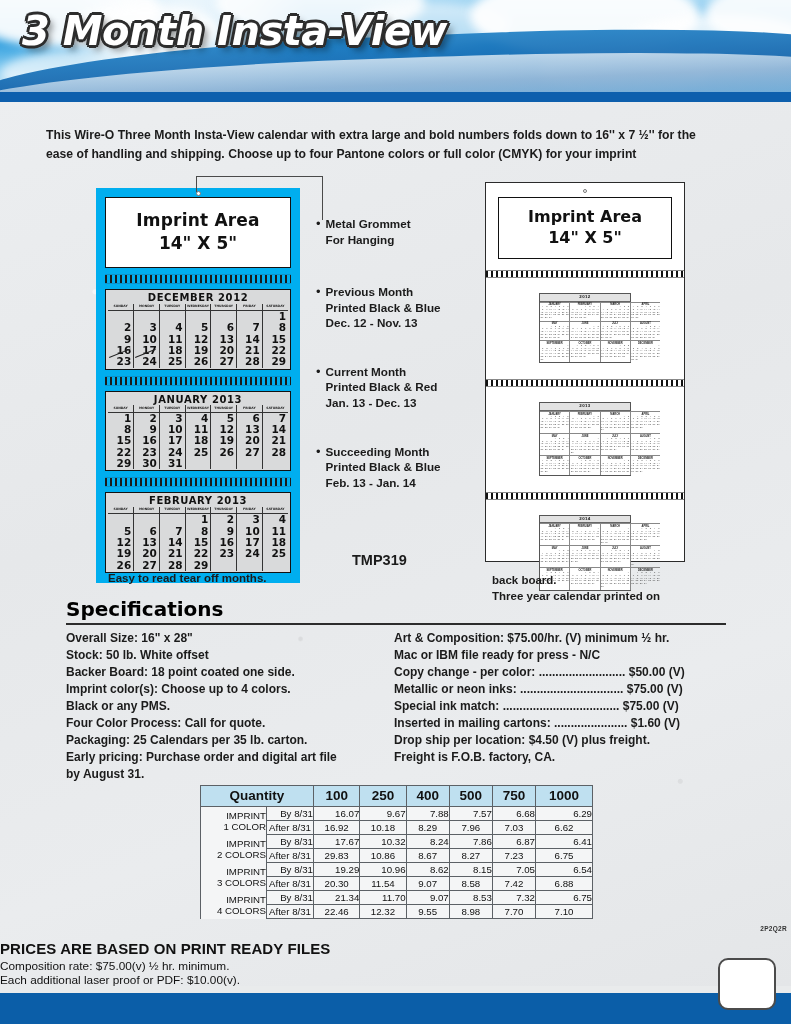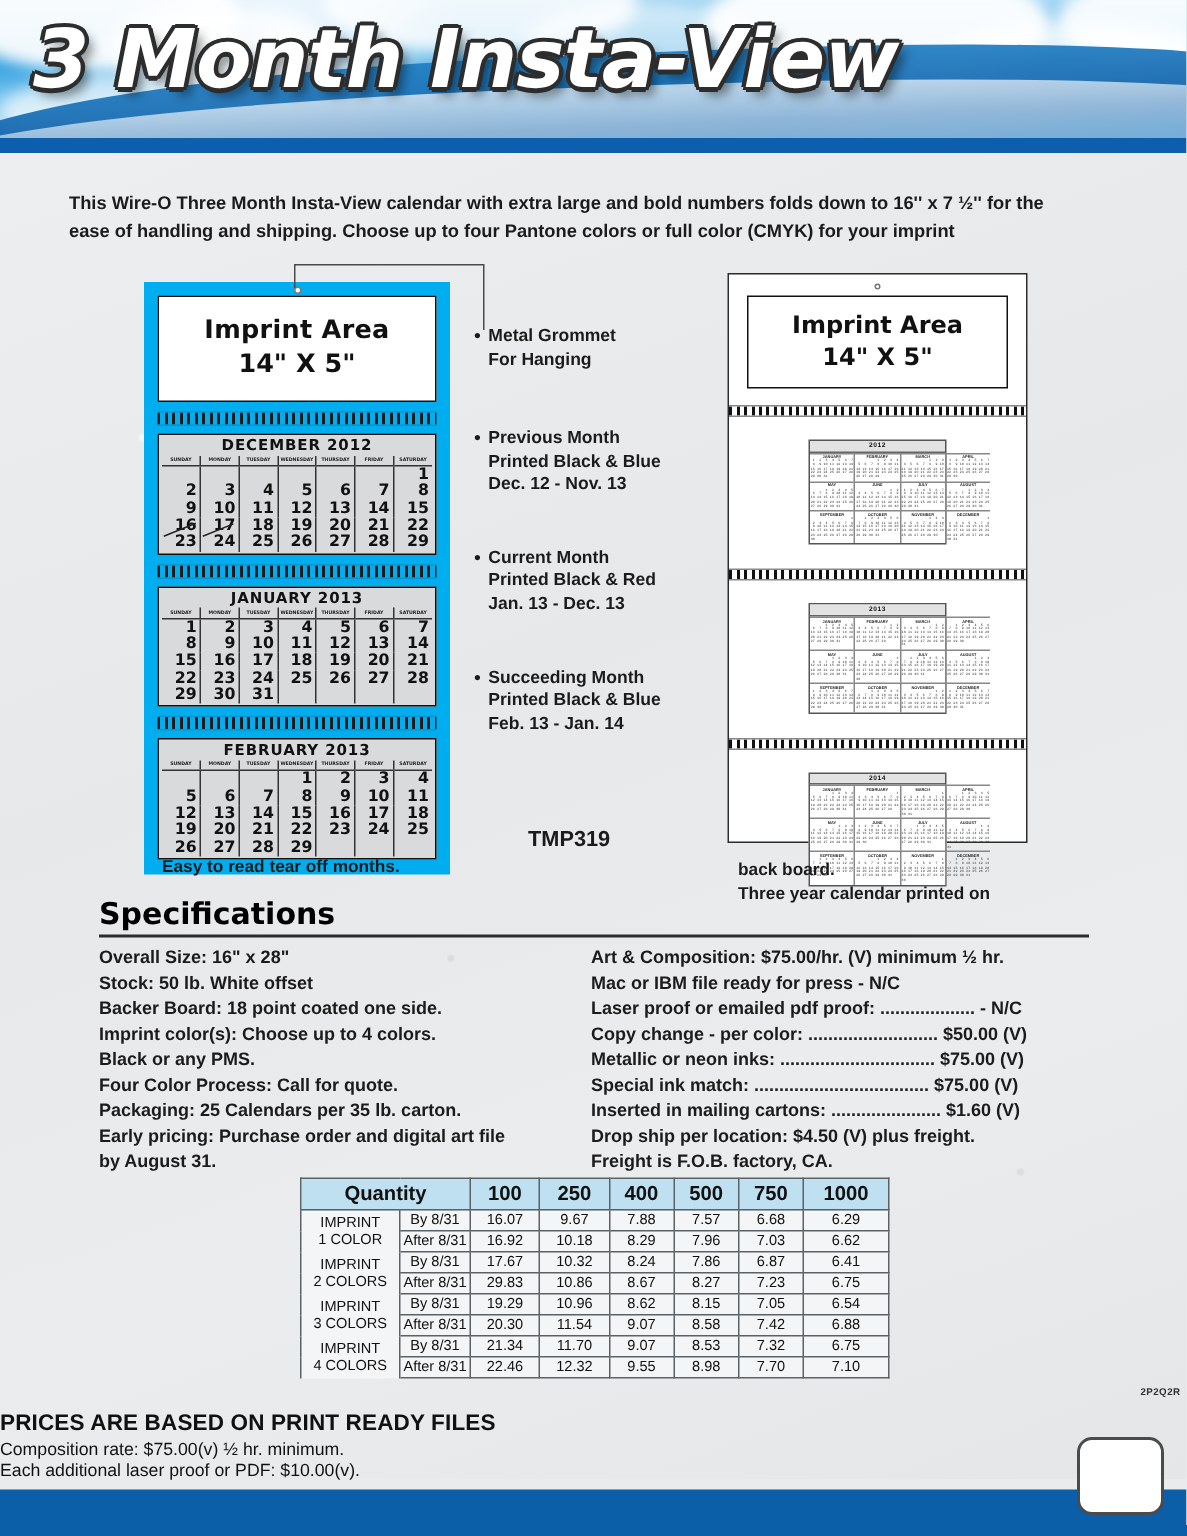--- a/index.html
+++ b/index.html
@@ -53,21 +53,21 @@
     opacity: .92;
   }
   .swoosh2 {
     position:absolute; left:-60px; top:58px; width: 920px; height: 70px;
     background: linear-gradient(180deg, rgba(255,255,255,.7), rgba(190,226,246,.25));
     border-radius: 50% / 58% 42% 50% 50%;
     transform: rotate(-2deg);
   }
   .title {
     position: absolute; left: 22px; top: 8px;
-    font-size: 54px; font-weight: bold; font-style: italic;
+    font-size: 40px; font-weight: bold; font-style: italic;
     color: #ffffff; letter-spacing: -.5px;
     font-family: "DejaVu Sans", sans-serif;
     text-shadow:
       -2px -2px 0 #2d2d2d,  2px -2px 0 #2d2d2d, -2px  2px 0 #2d2d2d,  2px  2px 0 #2d2d2d,
       -3px  0   0 #2d2d2d,  3px  0   0 #2d2d2d,  0   -3px 0 #2d2d2d,  0    3px 0 #2d2d2d,
       5px 5px 7px rgba(0,0,0,.45);
     white-space: nowrap;
   }
   .header-rule { position:absolute; left:0; top:92px; width:791px; height:10px; background:#0d5fad; }
 
@@ -179,21 +179,21 @@
   table.ptable { border-collapse: collapse; width: 100%; background: #f4f5f6; }
   table.ptable th, table.ptable td { border: 1px solid #5c6166; }
   table.ptable thead th {
     background: #bfe0f0; font-size: 13.5px; font-weight: bold; color:#111;
     padding: 2px 0 3px; text-align:center;
   }
   table.ptable td { font-size: 9.7px; color:#111; text-align:center; padding: 1px 0; }
   td.lab { font-size: 9.3px; padding: 0 4px; width: 66px; }
   td.per { font-size: 8.9px; width: 47px; }
   td.num { font-size: 10.2px; }
-  tr.grp-top td { border-top: 1.7px solid #40464b; }
+  tr.grp-top td { border-top: 1.7px solid #40464b; text-align: right; }
   .rowpair td.lab { border-bottom: none; border-top: none; }
   .code { position:absolute; right: 4px; top: 925px; font-size: 6.5px; color:#333; letter-spacing:.3px; font-weight:bold;}
 
   
   .foot { position:absolute; left:0; top: 940px; width: 791px; text-align:left; }
   .foot .f1 { font-size: 15px; font-weight:bold; color:#111; letter-spacing:.1px; }
   .foot .f2 { font-size: 11.8px; color:#111; margin-top: 2px; }
   .foot .f3 { font-size: 11.8px; color:#111; }
 
   .footer-bar { position:absolute; left:0; top: 993px; width: 791px; height: 31px; background:#0b5ea8; }
@@ -893,21 +893,20 @@
       <div class="spec-line">Imprint color(s): Choose up to 4 colors.</div>
       <div class="spec-line">Black or any PMS.</div>
       <div class="spec-line">Four Color Process: Call for quote.</div>
       <div class="spec-line">Packaging: 25 Calendars per 35 lb. carton.</div>
       <div class="spec-line">Early pricing: Purchase order and digital art file</div>
       <div class="spec-line">by August 31.</div>
     </div>
   <div class="spec-right" id="spec-right-list">
       <div class="spec-line">Art &amp; Composition: $75.00/hr. (V) minimum ½ hr.</div>
       <div class="spec-line">Mac or IBM file ready for press - N/C</div>
-      <div class="spec-line">Laser proof or emailed pdf proof: ................... - N/C</div>
       <div class="spec-line">Copy change - per color: .......................... $50.00 (V)</div>
       <div class="spec-line">Metallic or neon inks: ............................... $75.00 (V)</div>
       <div class="spec-line">Special ink match: ................................... $75.00 (V)</div>
       <div class="spec-line">Inserted in mailing cartons: ...................... $1.60   (V)</div>
       <div class="spec-line">Drop ship per location: $4.50 (V) plus freight.</div>
       <div class="spec-line">Freight is F.O.B. factory, CA.</div>
     </div>
 
   <div class="ptable-wrap">
     <table class="ptable">

